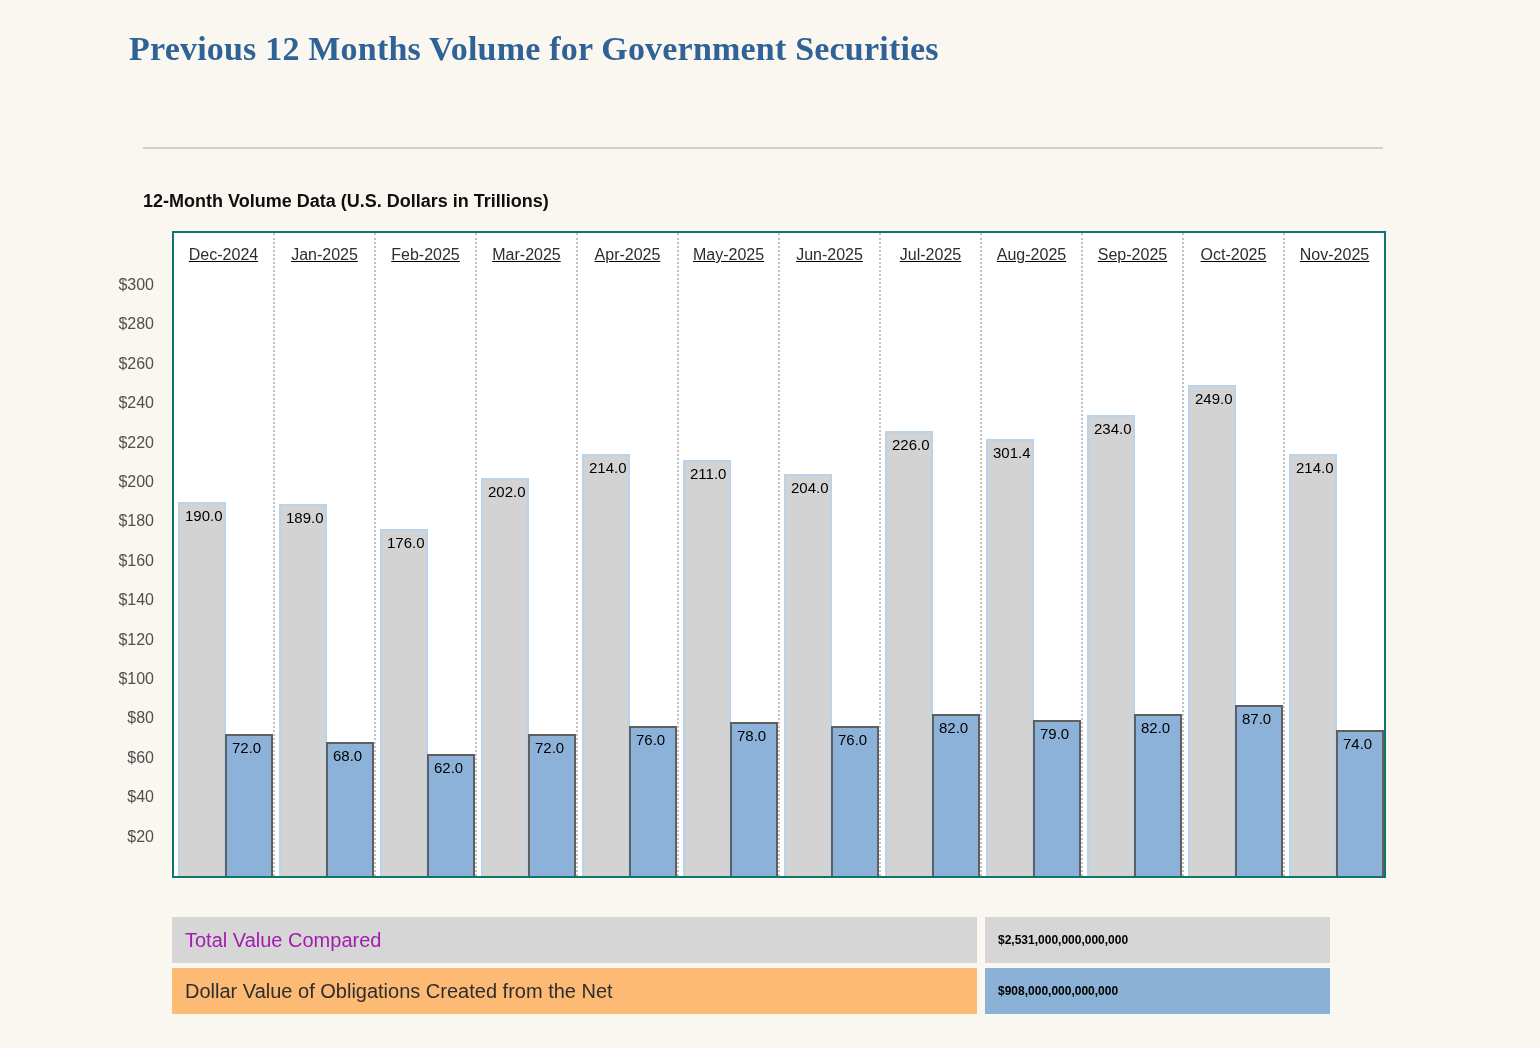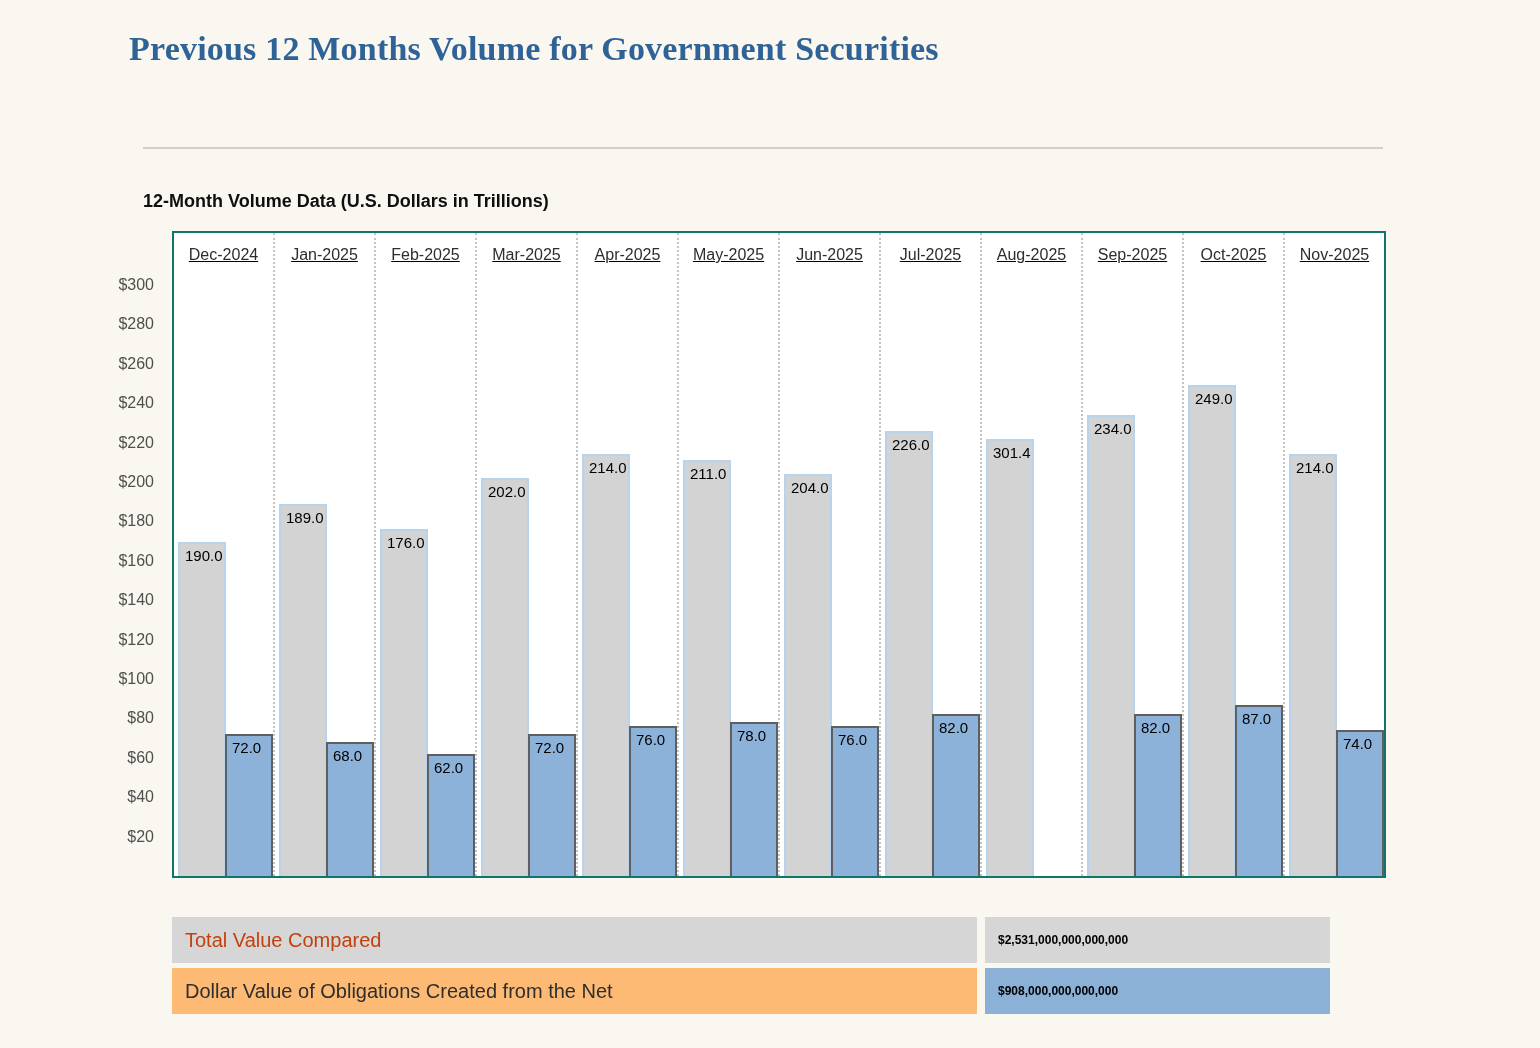--- a/index.html
+++ b/index.html
@@ -86,21 +86,21 @@
         <div class="y-tick-label" style="bottom: 385px;">$200</div>
         <div class="y-tick-label" style="bottom: 424.4px;">$220</div>
         <div class="y-tick-label" style="bottom: 463.8px;">$240</div>
         <div class="y-tick-label" style="bottom: 503.2px;">$260</div>
         <div class="y-tick-label" style="bottom: 542.6px;">$280</div>
         <div class="y-tick-label" style="bottom: 582px;">$300</div>
       </div>
     <div class="chart" id="chart-area">
         <div class="col">
           <div class="month-label">Dec-2024</div>
-          <div class="bar gray" style="height: 334px;">
+          <div class="bar gray" style="height: 374px;">
             <div class="bar-value-label">190.0</div>
           </div>
           <div class="bar blue" style="height: 142px;">
             <div class="bar-value-label">72.0</div>
           </div>
         </div>
         <div class="col">
           <div class="month-label">Jan-2025</div>
           <div class="bar gray" style="height: 372px;">
             <div class="bar-value-label">189.0</div>
@@ -161,20 +161,23 @@
           </div>
           <div class="bar blue" style="height: 162px;">
             <div class="bar-value-label">82.0</div>
           </div>
         </div>
         <div class="col">
           <div class="month-label">Aug-2025</div>
           <div class="bar gray" style="height: 437px;">
             <div class="bar-value-label">301.4</div>
           </div>
+          <div class="bar blue" style="height: 156px;">
+            <div class="bar-value-label">79.0</div>
+          </div>
         </div>
         <div class="col">
           <div class="month-label">Sep-2025</div>
           <div class="bar gray" style="height: 461px;">
             <div class="bar-value-label">234.0</div>
           </div>
           <div class="bar blue" style="height: 162px;">
             <div class="bar-value-label">82.0</div>
           </div>
         </div>
@@ -194,21 +197,21 @@
           </div>
           <div class="bar blue" style="height: 146px;">
             <div class="bar-value-label">74.0</div>
           </div>
         </div>
       </div>
   </div>
 
   <div class="summary-table" id="summary-table">
       <div class="summary-row">
-        <div class="summary-label" style="background: rgb(214, 214, 214); color: #c2410c;">Total Value Compared</div>
+        <div class="summary-label" style="background: rgb(214, 214, 214); color: #a21caf;">Total Value Compared</div>
         <div class="summary-value" style="background: rgb(214, 214, 214);">$2,531,000,000,000,000</div>
       </div>
       <div class="summary-row">
         <div class="summary-label" style="background: #fdba74; color: rgb(46, 46, 46);">Dollar Value of Obligations Created from the Net</div>
         <div class="summary-value" style="background: rgb(140, 177, 214);">$908,000,000,000,000</div>
       </div>
     </div>
 
 </div>
 

